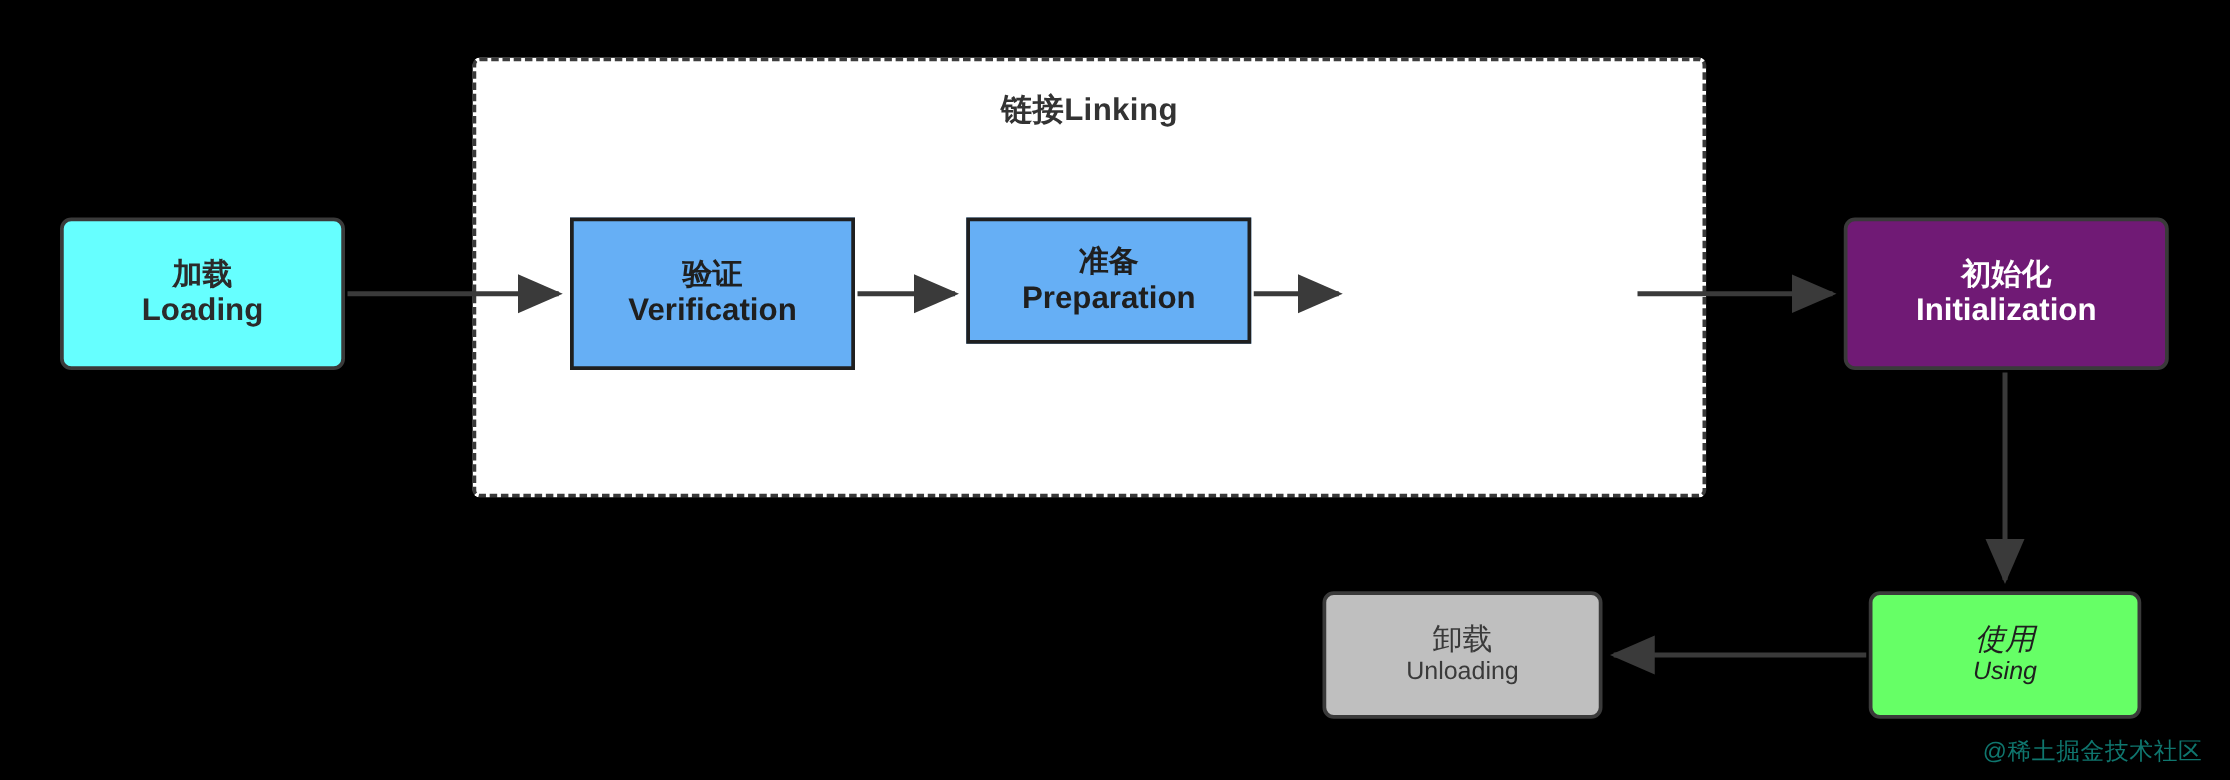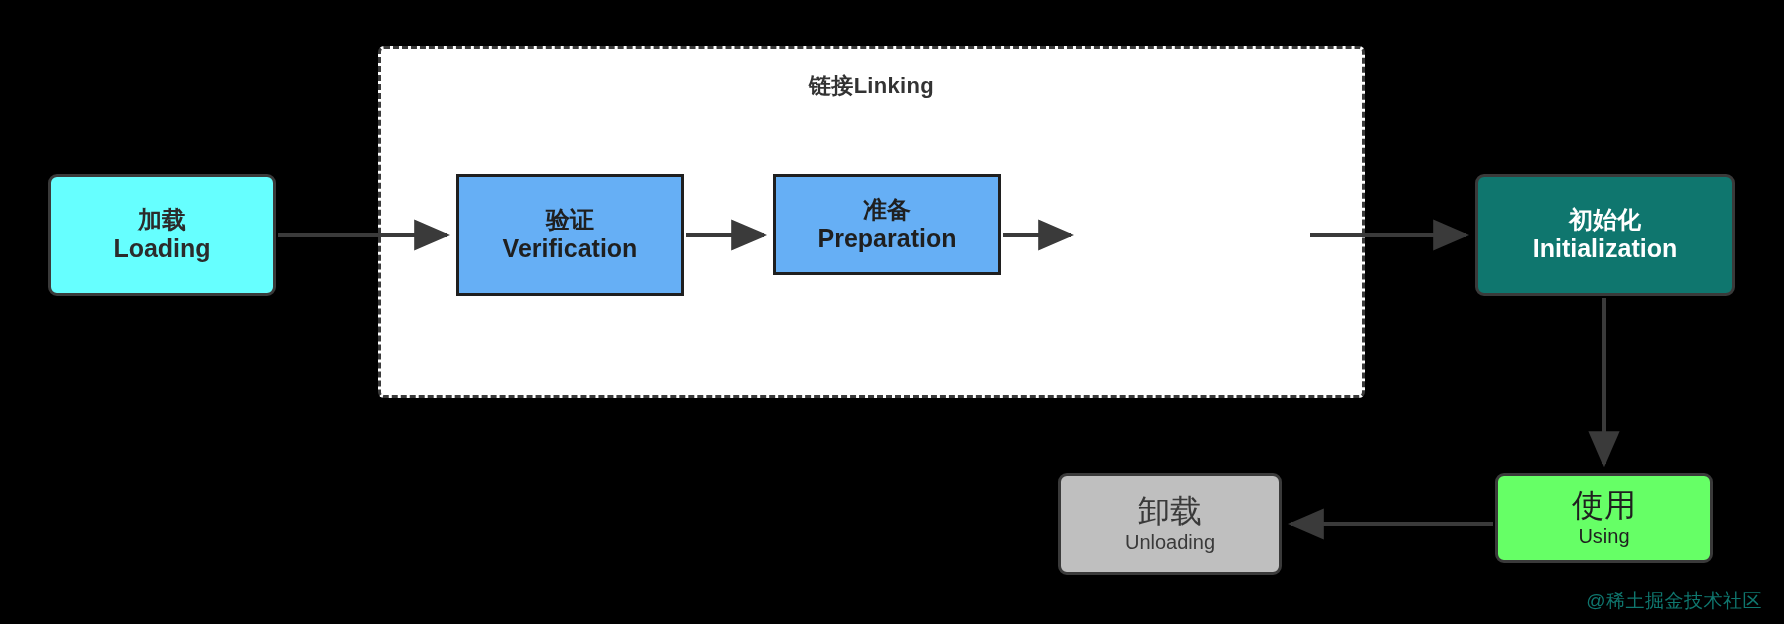--- a/index.html
+++ b/index.html
@@ -40,21 +40,21 @@
     border: 3px dashed #3A3A3A;
     border-radius: 6px;
     box-sizing: border-box;
   }
   .group-title {
     position: absolute;
     width: 100%;
     text-align: center;
     top: 22px;
     left: 0;
-    font-size: 22px;
+    font-size: 25px;
     font-weight: bold;
     color: #333333;
     letter-spacing: 0.3px;
   }
 
   
   .node {
     position: absolute;
     box-sizing: border-box;
     display: flex;
@@ -85,39 +85,39 @@
     border: 3px solid #3A3A3A;
     color: #2B2B2B;
   }
   .node.phase {
     background: #66AFF5;
     border: 3px solid #1F1F1F;
     color: #1F1F1F;
     border-radius: 0;
   }
   .node.init {
-    background: #0f766e;
+    background: #701a75;
     border: 3px solid #3A3A3A;
     color: #FFFFFF;
   }
   .node.using {
     background: #66FF66;
     border: 3px solid #3A3A3A;
     color: #1F1F1F;
   }
   .node.unloading {
     background: #BFBFBF;
     border: 3px solid #3A3A3A;
     color: #3A3A3A;
   }
   .node.using .line-cn, .node.using .line-en,
   .node.unloading .line-cn, .node.unloading .line-en {
     font-weight: normal;
   }
-  .node.using .line-cn, .node.unloading .line-cn { font-size: 32px; }
+  .node.using .line-cn, .node.unloading .line-cn { font-size: 24px; }
   .node.using .line-en, .node.unloading .line-en { font-size: 20px; }
 
   
   .watermark {
     position: absolute;
     right: 22px;
     bottom: 10px;
     font-size: 19px;
     color: #0f766e;
     letter-spacing: 0.5px;
@@ -178,21 +178,21 @@
     <span class="line-cn">准备</span>
     <span class="line-en">Preparation</span>
   </div>
 
 
   <div class="node rounded init" id="node-initialization" style="left: 1475px; top: 174px; width: 260px; height: 122px;">
     <span class="line-cn">初始化</span>
     <span class="line-en">Initialization</span>
   </div>
 
-  <div class="node rounded using" id="node-using" style="left: 1495px; top: 473px; width: 218px; height: 90px;">
+  <div class="node rounded using" id="node-using" style="left: 1495px; top: 473px; width: 218px; height: 102px; font-style: italic;">
     <span class="line-cn">使用</span>
     <span class="line-en">Using</span>
   </div>
 
   <div class="node rounded unloading" id="node-unloading" style="left: 1058px; top: 473px; width: 224px; height: 102px;">
     <span class="line-cn">卸载</span>
     <span class="line-en">Unloading</span>
   </div>
 
   <div class="watermark">@稀土掘金技术社区</div>

